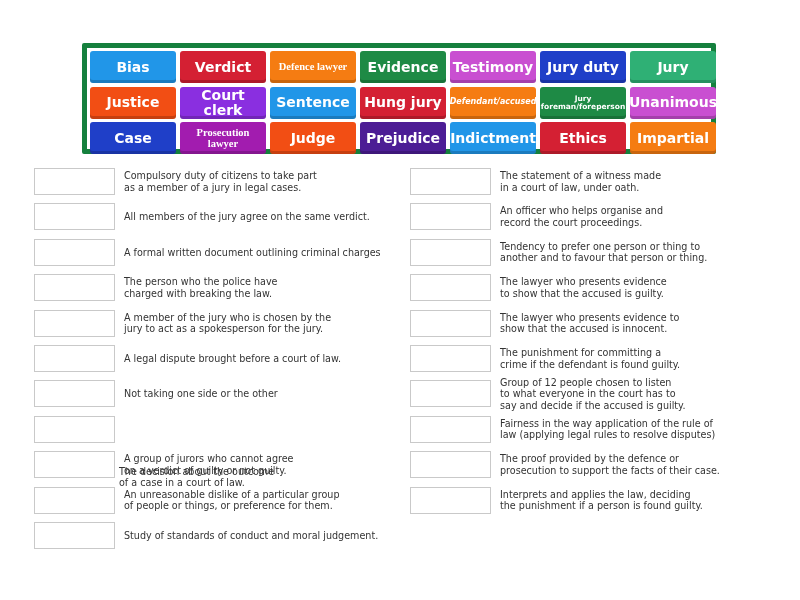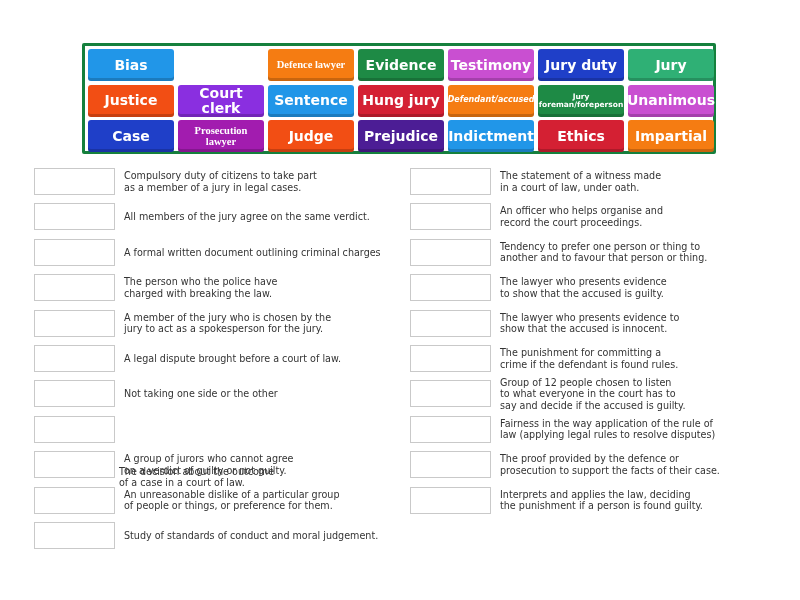--- a/index.html
+++ b/index.html
@@ -1,30 +1,31 @@
 <!DOCTYPE html>
 <html><head>
 <meta charset="utf-8">
 <style>
   html, body { margin:0; padding:0; background:#ffffff; }
   body { width:800px; height:600px; position:relative; overflow:hidden; font-family:"DejaVu Sans", "Liberation Sans", sans-serif; }
-  .bank { position:absolute; left:82px; top:43px; width:634px; height:111px; border:3px solid #15803d; border-radius:2px; background:#fff; box-sizing:border-box; }
+  .bank { position:absolute; left:82px; top:43px; width:634px; height:111px; border:5px solid #15803d; border-radius:2px; background:#fff; box-sizing:border-box; }
   .tile { position:absolute; width:86px; height:32px; border-radius:3px; color:#fff; font-weight:bold; display:flex; align-items:center; justify-content:center; text-align:center; box-sizing:border-box; box-shadow: inset 0 -3px 0 rgba(0,0,0,0.18); cursor:pointer; line-height:1.05; padding:0 2px; }
   .fs-l { font-size:14px; }
   .fs-m { font-size:10.5px;font-family:Liberation Serif, serif; }
   .fs-s { font-size:8px;font-style:italic; }
   .fs-xs { font-size:7.5px; }
   .slot { position:absolute; width:81px; height:27px; border:1px solid #c9c9c9; background:#fff; box-sizing:border-box; }
   .def { position:absolute; font-size:9.6px; color:#333; line-height:11.5px; white-space:pre-line; font-family:"DejaVu Sans", sans-serif; }
 </style>
 </head>
 <body>
 
 <div class="bank" id="bank">
     <div class="tile fs-l" style="left: 3px; top: 3px; background: rgb(33, 150, 232);">Bias</div>
+    <div class="tile fs-l" style="left: 93px; top: 3px; background: rgb(212, 32, 51);">Verdict</div>
     <div class="tile fs-m" style="left: 183px; top: 3px; background: rgb(245, 124, 18);">Defence lawyer</div>
     <div class="tile fs-l" style="left: 273px; top: 3px; background: rgb(30, 138, 69);">Evidence</div>
     <div class="tile fs-l" style="left: 363px; top: 3px; background: rgb(201, 79, 209);">Testimony</div>
     <div class="tile fs-l" style="left: 453px; top: 3px; background: rgb(31, 63, 200);">Jury duty</div>
     <div class="tile fs-l" style="left: 543px; top: 3px; background: rgb(47, 176, 117);">Jury</div>
     <div class="tile fs-l" style="left: 3px; top: 38.5px; background: rgb(242, 78, 20);">Justice</div>
     <div class="tile fs-l" style="left: 93px; top: 38.5px; background: rgb(138, 47, 224);">Court clerk</div>
     <div class="tile fs-l" style="left: 183px; top: 38.5px; background: rgb(33, 150, 232);">Sentence</div>
     <div class="tile fs-l" style="left: 273px; top: 38.5px; background: rgb(212, 32, 51);">Hung jury</div>
     <div class="tile fs-s" style="left: 363px; top: 38.5px; background: rgb(245, 124, 18);">Defendant/accused</div>
@@ -77,21 +78,21 @@
     <div class="def" style="left: 500px; top: 240.8px;">Tendency to prefer one person or thing to
 another and to favour that person or thing.</div>
     <div class="slot" style="left: 410px; top: 274.2px;"></div>
     <div class="def" style="left: 500px; top: 276.2px;">The lawyer who presents evidence
 to show that the accused is guilty.</div>
     <div class="slot" style="left: 410px; top: 309.6px;"></div>
     <div class="def" style="left: 500px; top: 311.6px;">The lawyer who presents evidence to
 show that the accused is innocent.</div>
     <div class="slot" style="left: 410px; top: 345px;"></div>
     <div class="def" style="left: 500px; top: 347px;">The punishment for committing a
-crime if the defendant is found rules.</div>
+crime if the defendant is found guilty.</div>
     <div class="slot" style="left: 410px; top: 380.4px;"></div>
     <div class="def" style="left: 500px; top: 376.65px;">Group of 12 people chosen to listen
 to what everyone in the court has to
 say and decide if the accused is guilty.</div>
     <div class="slot" style="left: 410px; top: 415.8px;"></div>
     <div class="def" style="left: 500px; top: 417.8px;">Fairness in the way application of the rule of
 law (applying legal rules to resolve disputes)</div>
     <div class="slot" style="left: 410px; top: 451.2px;"></div>
     <div class="def" style="left: 500px; top: 453.2px;">The proof provided by the defence or
 prosecution to support the facts of their case.</div>

